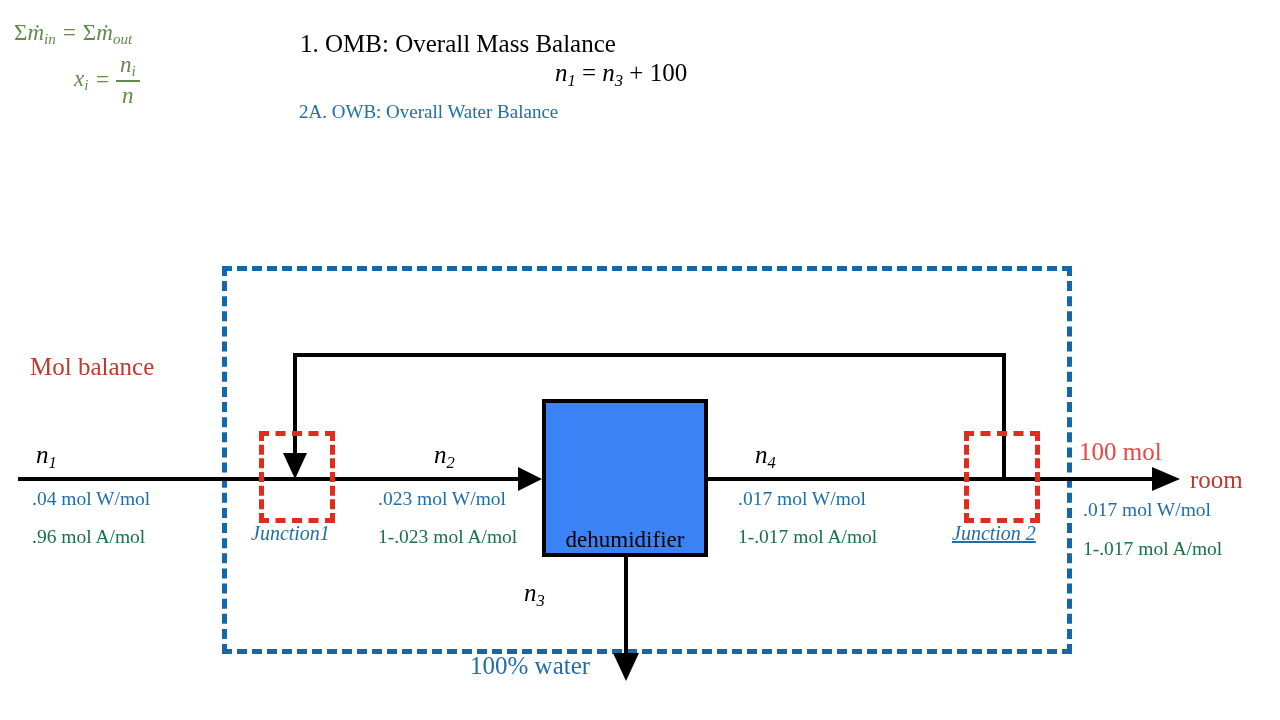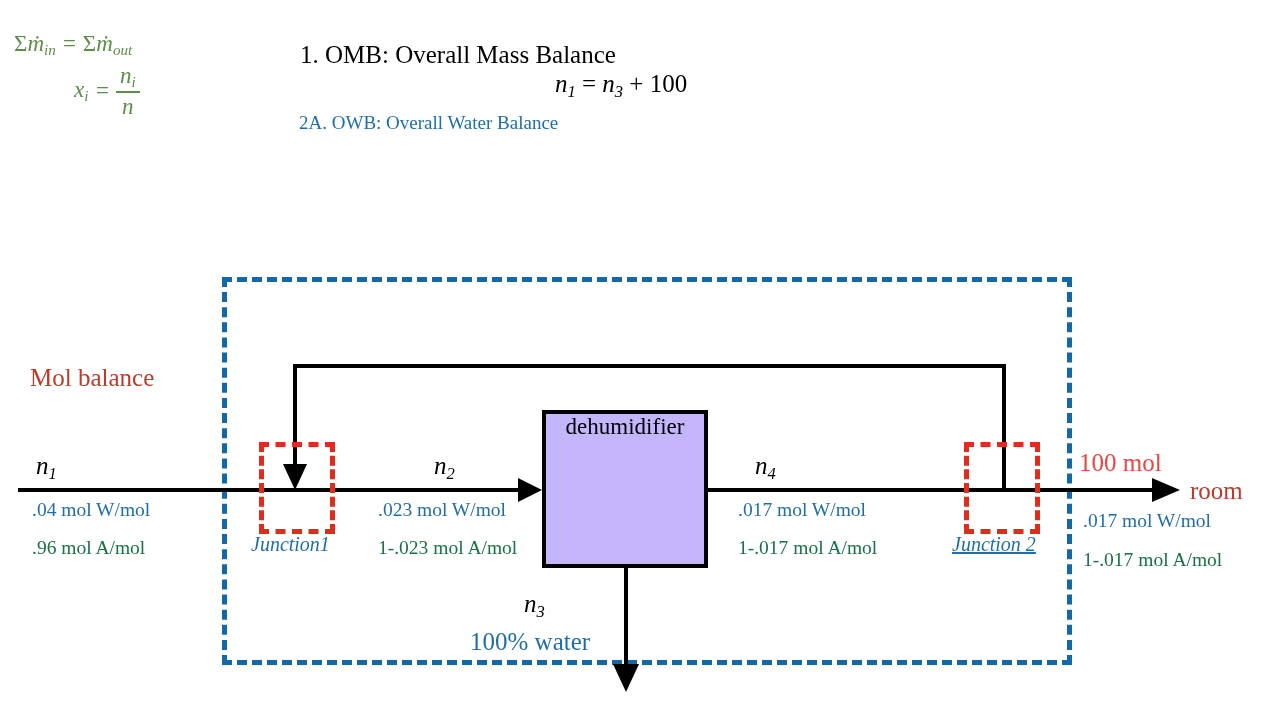--- a/index.html
+++ b/index.html
@@ -9,21 +9,21 @@
   body {
     width: 1280px;
     height: 720px;
     background: #ffffff;
     font-family: "Liberation Serif", "DejaVu Serif", serif;
     overflow: hidden;
     position: relative;
   }
   .stage {
     position: absolute;
-    left: 0; top: 12px;
+    left: 0; top: 1px;
     width: 1280px;
     height: 564px;
   }
   .abs { position: absolute; white-space: nowrap; }
 
   
   .eq-green {
     color: #5f8c4b;
     font-style: italic;
     font-size: 23px;
@@ -78,20 +78,21 @@
     font-style: italic;
   }
   .recycle-label {
     color: #3b6bb5;
     font-size: 25px;
     font-style: italic;
   }
   .water-label {
     color: #1f6eab;
     font-size: 25px;
+    margin-top: 35px;
   }
   .box-label {
     color: #000000;
     font-size: 23px;
   }
 
   sub {
     font-size: 0.66em;
     vertical-align: -0.28em;
     font-style: italic;
@@ -104,24 +105,24 @@
     height: 4px;
   }
   .vline {
     position: absolute;
     background: #000000;
     width: 4px;
   }
   .dehum-box {
     position: absolute;
     border: 4px solid #000000;
-    background: #c4b5fd;
+    background: #3b82f6;
     box-sizing: border-box;
     display: flex;
-    align-items: flex-start;
+    align-items: flex-end;
     justify-content: center;
   }
   .sys-boundary {
     position: absolute;
     border: 5px dashed #1568a8;
     box-sizing: border-box;
     background: transparent;
   }
   .junction-box {
     position: absolute;

